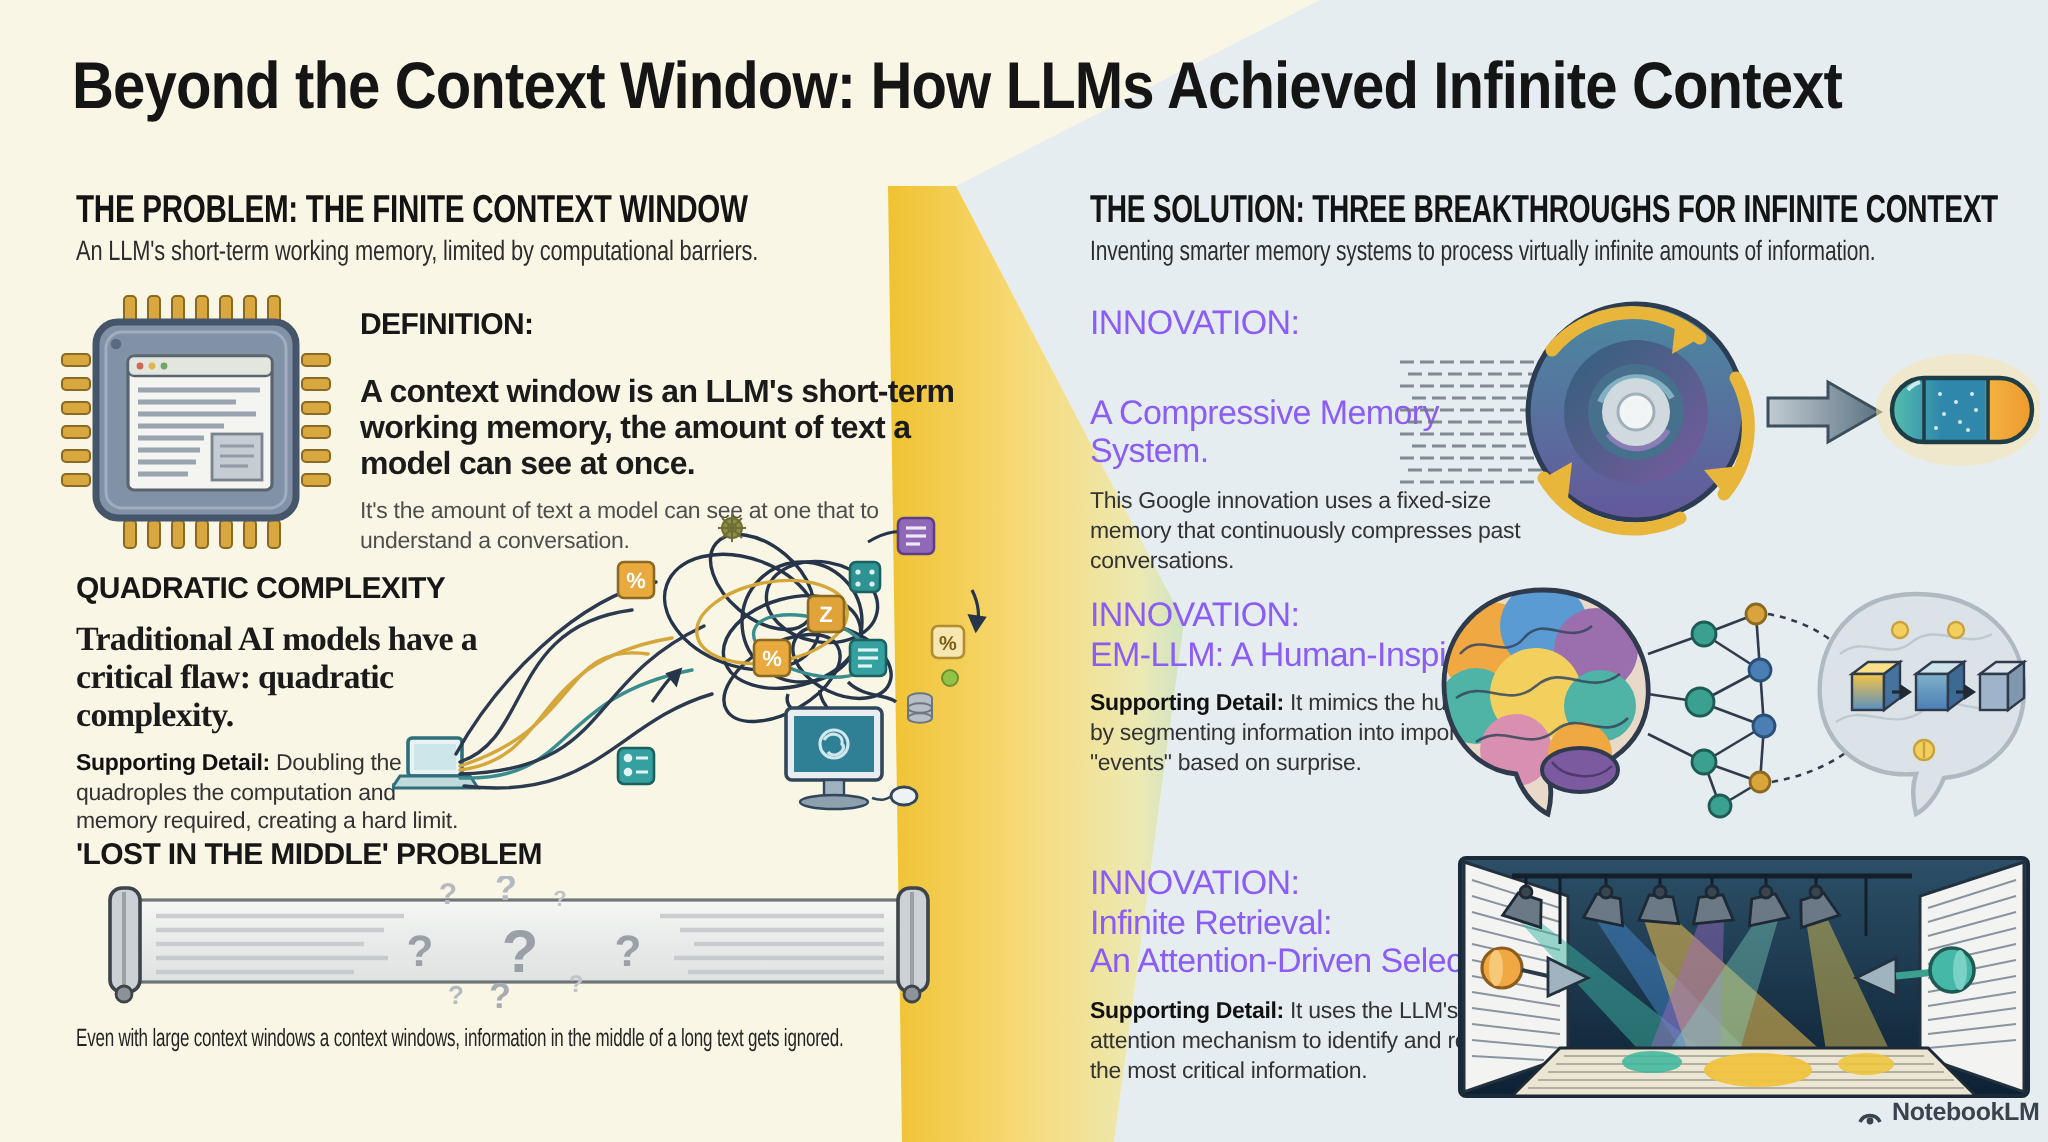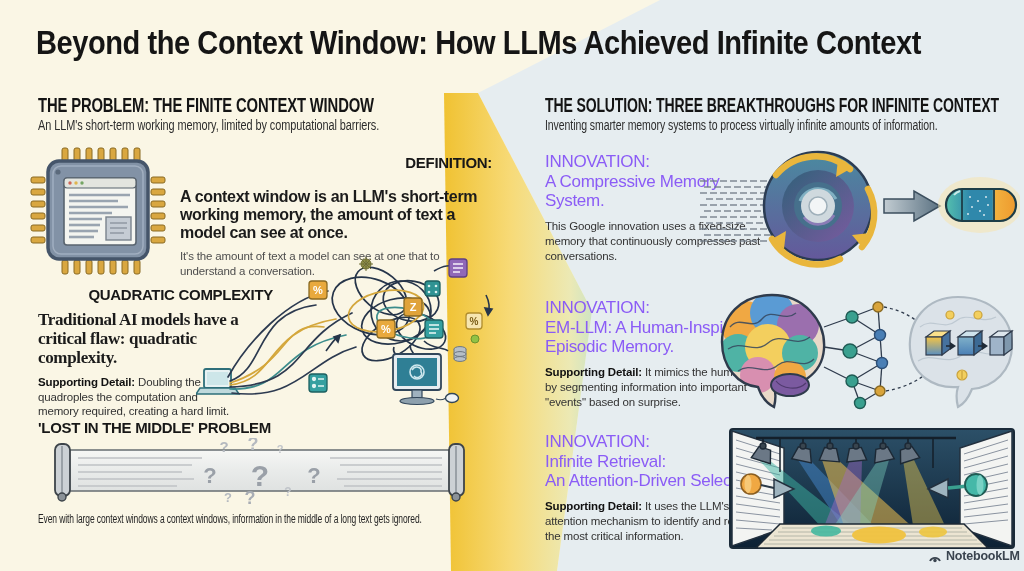--- a/index.html
+++ b/index.html
@@ -15,21 +15,21 @@
            letter-spacing:-0.5px; transform:scaleX(0.88); }
 
   .sec-h  { font-size:19.5px; font-weight:700; color:#141414; letter-spacing:-0.2px; }
   .sec-sub{ font-size:14px; color:#2d2d2d; letter-spacing:-0.1px; }
 
   #problem-h   { left:38px;  top:94px;  transform:scaleX(0.76); }
   #problem-sub { left:38px;  top:117px; transform:scaleX(0.78); }
   #solution-h  { left:545px; top:94px;  transform:scaleX(0.72); }
   #solution-sub{ left:545px; top:117px; transform:scaleX(0.75); }
 
-  .blk-label { font-size:15px; font-weight:700; color:#171717; letter-spacing:-0.3px;text-align:right; }
+  .blk-label { font-size:15px; font-weight:700; color:#171717; letter-spacing:-0.3px; }
   .blk-big   { font-weight:700; color:#1b1b1b; line-height:1.13; letter-spacing:-0.35px; }
   .blk-det   { font-size:11.5px; color:#333; line-height:1.3; letter-spacing:-0.15px; }
   .blk-det b { color:#111; }
   .gray-det  { color:#4e4e4e; }
 
   #def-block  { left:180px; top:154px; width:312px; }
   #def-text   { font-size:16px; width:312px; margin-top:17px; }
   #def-detail { width:262px; margin-top:7px; }
 
   #quad-block { left:38px; top:286px; width:235px; }
@@ -37,21 +37,21 @@
   #quad-detail{ width:202px; margin-top:7px; }
 
   #lost-label { left:38px; top:419px; }
   #lost-caption { left:38px; top:511px; font-size:12.5px; color:#242424;
                   transform:scaleX(0.68); }
 
   .innov { width:235px; }
   .innov .l1 { font-size:17px; font-weight:400; color:#8b5cf6; line-height:1.16; letter-spacing:-0.3px; }
   .innov .det { margin-top:8px; width:232px; }
   #innov1 { left:545px; top:152px; }
-  #innov1 .t2b { width:212px; }
+  #innov1 .t2b { width:212px;margin-top:25px; }
   #innov2 { left:545px; top:298px; }
   #innov3 { left:545px; top:432px; }
   #innov3 .t2b { width:265px; }
 
   #chip-svg   { left:28px;  top:145px; }
   #tangle-svg { left:196px; top:251px; }
   #scroll-svg { left:52px;  top:438px; }
   #vortex-svg { left:700px; top:143px; }
   #brain-svg  { left:710px; top:287px; }
   #stage-svg  { left:726px; top:424px; }
@@ -389,21 +389,20 @@
       <circle cx="268" cy="71" r="1"></circle>
         <circle cx="284" cy="72" r="1"></circle>
     </g>
     <path d="M254,52 a12,10 0 0 1 6,-4" stroke="#d8f2ee" stroke-width="2" fill="none" opacity="0.9"></path>
   </g>
 </svg>
 
 <div id="innov2" class="abs innov">
   <div class="l1">INNOVATION:</div>
   <div class="l1">EM-LLM: A Human-Inspired</div>
-  <div class="l1">Episodic Memory.</div>
   <div class="det blk-det">
     <b>Supporting Detail:</b>
     <span>It mimics the human brain by segmenting information into important "events" based on surprise.</span>
   </div>
 </div>
 
 <svg id="brain-svg" class="abs" width="312" height="140" viewBox="0 0 312 140">
   <defs>
     <clipPath id="brainL">
       <path d="M62,8 C30,8 12,30 12,55 C12,80 28,98 48,100 C52,112 60,118 64,120 C66,112 66,106 64,100 C88,102 112,88 114,62 C116,34 94,8 62,8 Z"></path>

